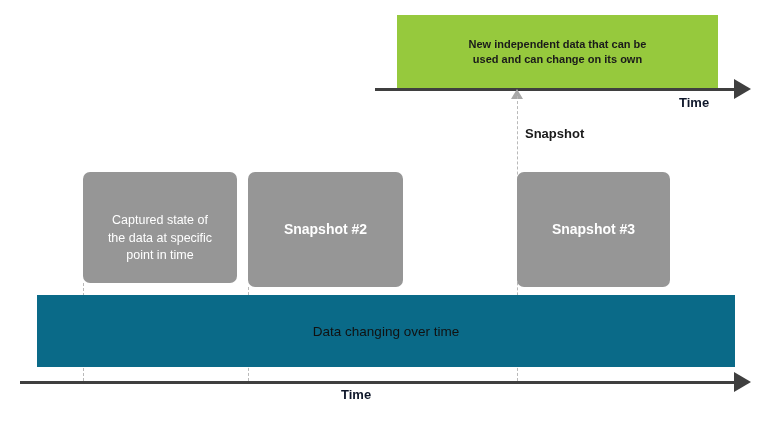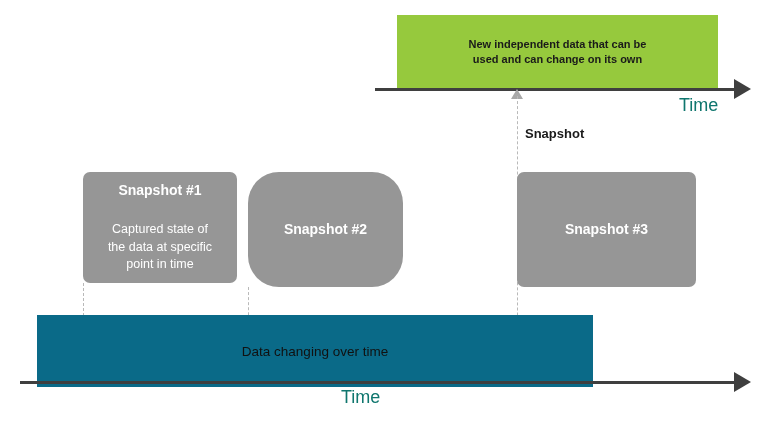--- a/index.html
+++ b/index.html
@@ -63,23 +63,23 @@
     width: 0;
     height: 0;
     border-top: 10px solid transparent;
     border-bottom: 10px solid transparent;
     border-left: 17px solid #3f3f3f;
   }
   .axis-arrow-top { left: 734px; top: 79px; }
   .axis-arrow-bottom { left: 734px; top: 372px; }
 
   .axis-label {
-    color: #0f766e;
-    font-size: 18px;
-    font-weight: normal;
+    color: #0f172a;
+    font-size: 13px;
+    font-weight: bold;
     white-space: nowrap;
   }
   .axis-label-top { left: 679px; top: 95px; }
   .axis-label-bottom { left: 341px; top: 387px; }
 
   
   .guide {
     width: 0;
     border-left: 1.4px dashed #b9b9b9;
   }
@@ -125,28 +125,28 @@
     line-height: 1.3;
   }
   .snapshot .desc {
     color: #ffffff;
     font-size: 12.5px;
     line-height: 1.4;
     margin-top: 22px;
     white-space: pre-line;
   }
   .snap-1 { left: 83px; top: 172px; width: 154px; height: 111px; }
-  .snap-2 { left: 248px; top: 172px; width: 155px; height: 115px; border-radius: 31px; }
-  .snap-3 { left: 517px; top: 172px; width: 179px; height: 115px; }
+  .snap-2 { left: 248px; top: 172px; width: 155px; height: 115px; }
+  .snap-3 { left: 517px; top: 172px; width: 153px; height: 115px; }
 
   
   .data-bar {
     left: 37px;
-    top: 315px;
-    width: 556px;
+    top: 295px;
+    width: 698px;
     height: 72px;
     background: #0a6a88;
     display: flex;
     align-items: center;
     justify-content: center;
   }
   .data-bar .label {
     color: #111111;
     font-size: 13.5px;
     white-space: nowrap;
@@ -167,21 +167,20 @@
   <div class="abs axis-label axis-label-top">Time</div>
 
   <div class="abs clone-arrowhead"></div>
   <div class="abs guide guide-3"></div>
   <div class="abs clone-label">Snapshot</div>
 
   <div class="abs guide guide-1"></div>
   <div class="abs guide guide-2"></div>
 
   <div class="abs snapshot snap-1">
-    <div class="title">Snapshot #1</div>
     <div class="desc">Captured state of
 the data at specific
 point in time</div>
   </div>
 
   <div class="abs snapshot snap-2">
     <div class="title">Snapshot #2</div>
   </div>
 
   <div class="abs snapshot snap-3">

